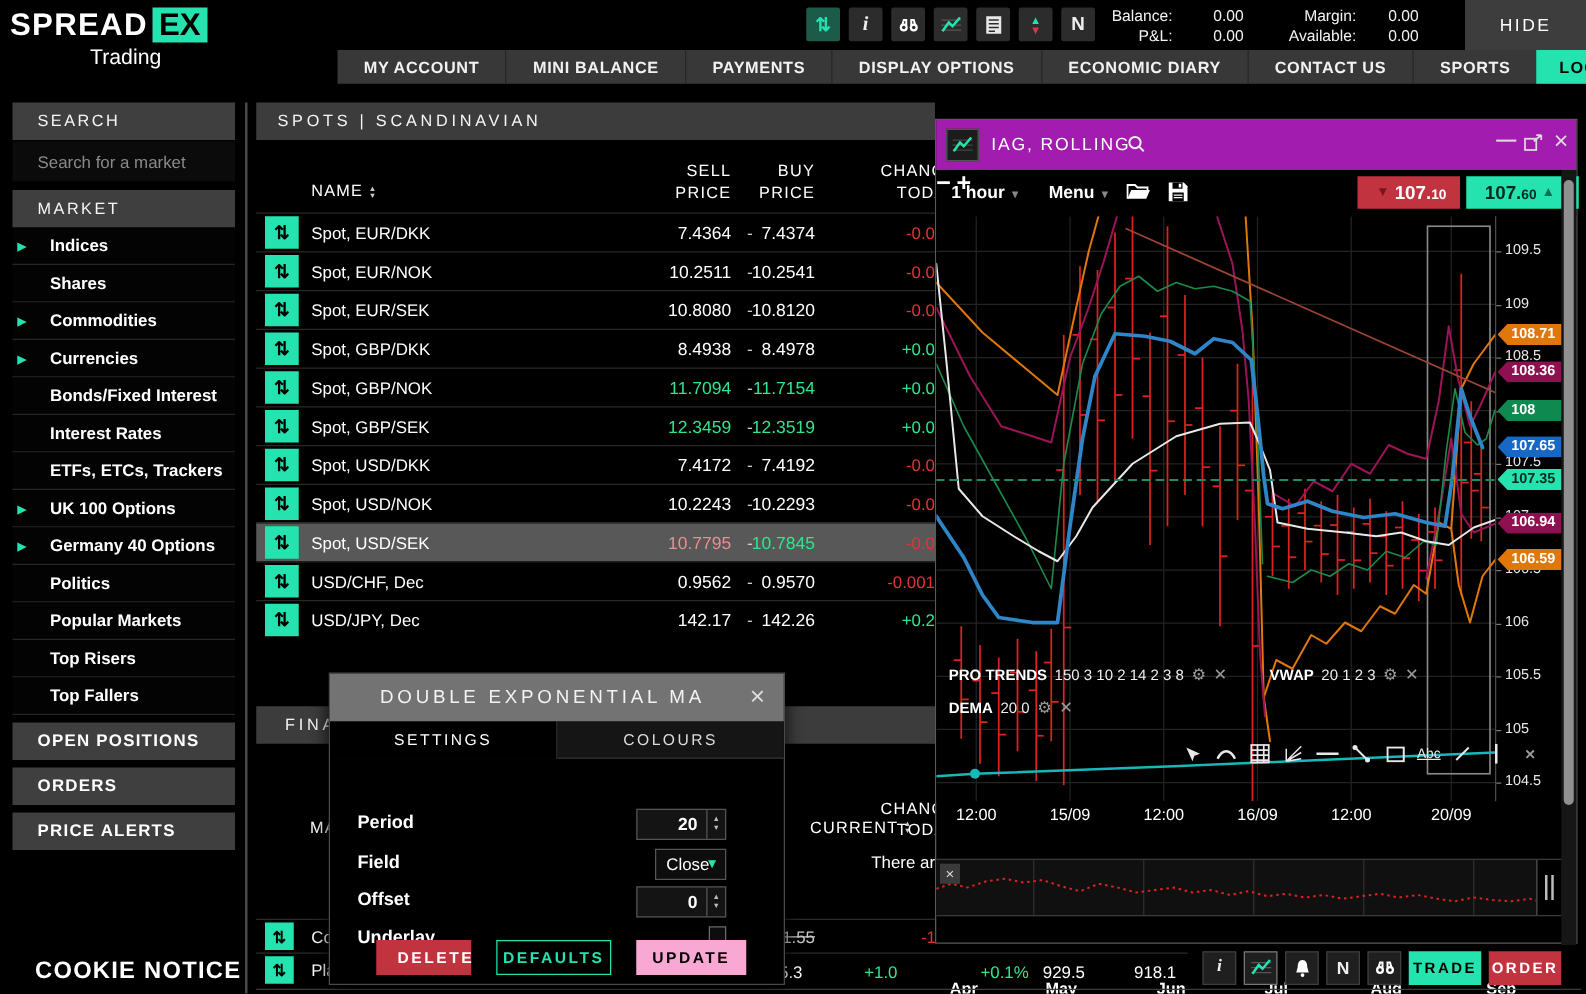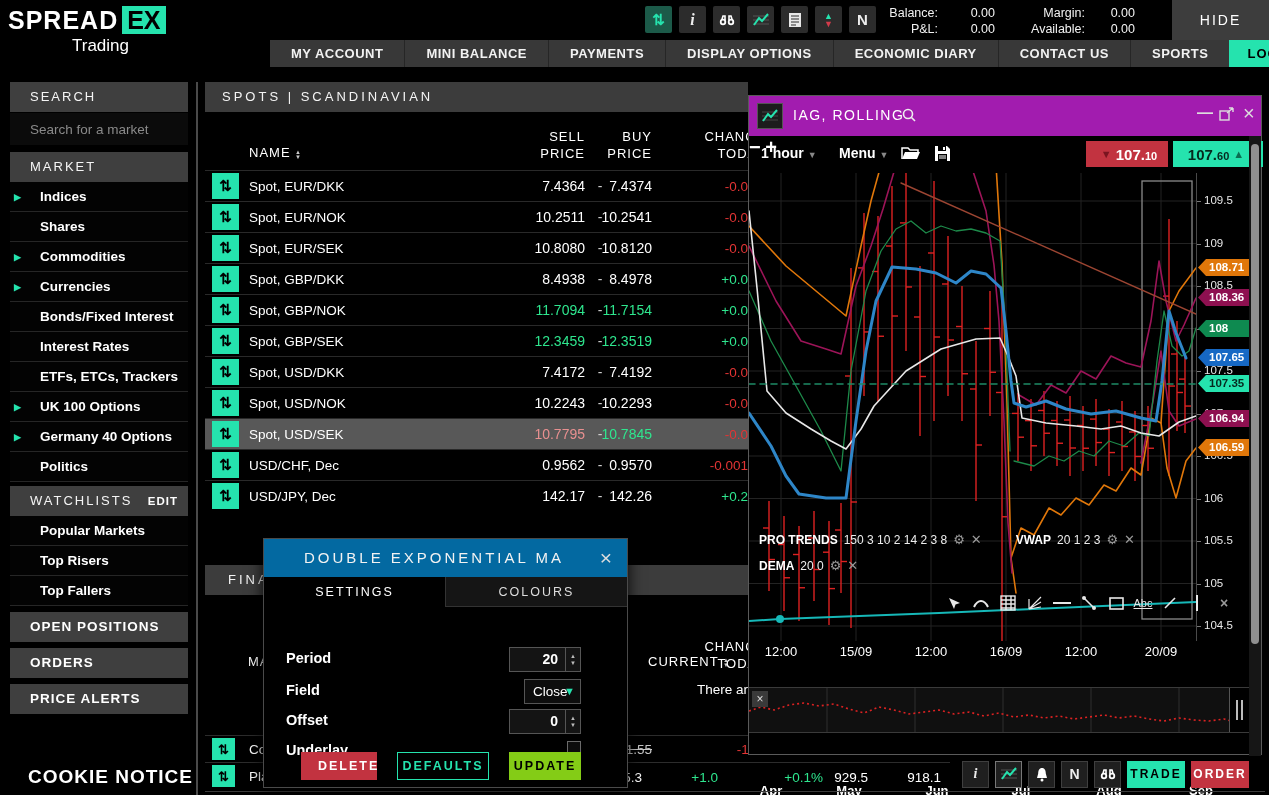--- a/index.html
+++ b/index.html
@@ -74,37 +74,37 @@
   .fin-row { position:relative; height:27px; border-top:1px solid #2c2c2c; background:#000; }
   #finance-rows { position:absolute; left:0; top:653px; width:745px; }
   .fin-row .mkt-icon { top:2px; width:23px; height:22px; font-size:13px; }
   .fin-name { position:absolute; left:44px; line-height:27px; font-size:13.5px; color:#fff; }
   .fin-val { position:absolute; top:0; line-height:27px; font-size:13.5px; text-align:right; width:80px; }
   .strike { text-decoration:line-through; }
   #bottom-hairline { position:absolute; left:205px; top:791px; width:1060px; height:1px; background:#3c3c3c; z-index:8; }
 
   
   #modal { position:absolute; left:263px; top:538px; width:365px; height:250px; background:#000; border:1px solid #4a4a4a; z-index:10; box-shadow:0 0 14px rgba(0,0,0,0.9); }
-  #modal-title { height:38px; background:#0369a1; line-height:38px; padding-left:40px; font-size:15px; letter-spacing:3px; color:#f2f2f2; position:relative; }
+  #modal-title { height:38px; background:#737373; line-height:38px; padding-left:40px; font-size:15px; letter-spacing:3px; color:#f2f2f2; position:relative; }
   #modal-close { position:absolute; right:12px; top:0; font-size:21px; color:#ddd; cursor:pointer; line-height:38px; }
   #modal-tabs { display:flex; height:30px; background:#101010; }
   .mtab { flex:1; text-align:center; line-height:30px; font-size:12.5px; letter-spacing:2px; color:#ddd; cursor:pointer; background:#151515; border-bottom:1px solid #333; }
   .mtab.active { background:#000; color:#fff; border-bottom:none; border-right:1px solid #333; }
   .fieldrow { position:absolute; left:0; width:100%; }
   .flabel { position:absolute; left:22px; top:3px; font-size:14.5px; font-weight:bold; color:#fff; }
   .stepper { position:absolute; left:245px; top:0; width:72px; height:25px; background:#141414; border:1px solid #555; display:flex; }
   .stepper .val { flex:1; text-align:right; padding-right:7px; line-height:23px; font-size:14px; font-weight:bold; color:#fff; }
   .spin { width:15px; border-left:1px solid #555; display:flex; flex-direction:column; align-items:center; justify-content:center; font-size:6px; line-height:7px; color:#bbb; cursor:pointer; }
   .select { position:absolute; left:260px; top:0; width:57px; height:25px; background:#0d0d0d; border:1px solid #555; line-height:23px; padding-left:8px; font-size:13.5px; color:#fff; cursor:pointer; }
   .select .chev { position:absolute; right:5px; color:#25e3ae; font-size:11px; }
   .checkbox { position:absolute; left:303px; top:2px; width:14px; height:14px; border:1px solid #6a6a6a; background:#0d0d0d; cursor:pointer; }
   .mbtn { position:absolute; height:28px; line-height:28px; text-align:center; font-size:12.5px; font-weight:bold; letter-spacing:2px; cursor:pointer; }
   #btn-delete { left:37px; width:76px; background:#c23340; color:#fff;padding-left:17px; }
   #btn-defaults { left:133px; width:92px; background:#000; border:1px solid #25e3ae; color:#25e3ae; line-height:26px; }
-  #btn-update { left:245px; width:72px; background:#84cc16; color:#000; }
+  #btn-update { left:245px; width:88px; background:#f9a8d4; color:#000; }
 
   
   #chart-window { position:absolute; left:748px; top:95px; width:514px; height:660px; background:#000; border:1px solid #5a5a5a; z-index:5; }
   #cw-titlebar { position:absolute; left:0; top:0; width:100%; height:40px; background:#a21caf;text-decoration:underline; }
   #cw-chart-ic { position:absolute; left:8px; top:7px; width:26px; height:26px; background:#1c1c1c; border:1px solid #555; display:flex; align-items:center; justify-content:center; }
   #cw-title { position:absolute; left:44px; top:11px; font-size:14px; letter-spacing:1.5px; color:#fff; }
   #cw-search { position:absolute; left:152px; top:11px; cursor:pointer; }
   #cw-min { position:absolute; left:448px; top:8px; width:14px; color:#ddd; font-weight:bold; cursor:pointer; }
   #cw-pop { position:absolute; left:470px; top:11px; cursor:pointer; }
   #cw-close { position:absolute; left:494px; top:6px; font-size:20px; color:#ddd; cursor:pointer; }
@@ -235,24 +235,20 @@
         <div class="side-item"><span>Shares</span></div>
         <div class="side-item"><span class="arr">▶</span><span>Commodities</span></div>
         <div class="side-item"><span class="arr">▶</span><span>Currencies</span></div>
         <div class="side-item"><span>Bonds/Fixed Interest</span></div>
         <div class="side-item"><span>Interest Rates</span></div>
         <div class="side-item"><span>ETFs, ETCs, Trackers</span></div>
         <div class="side-item"><span class="arr">▶</span><span>UK 100 Options</span></div>
         <div class="side-item"><span class="arr">▶</span><span>Germany 40 Options</span></div>
         <div class="side-item"><span>Politics</span></div>
       </div>
-    <div class="side-bar-title" id="watchlists-title">
-      <span>WATCHLISTS</span>
-      <span id="edit-button">EDIT</span>
-    </div>
     <div id="watchlist-items">
         <div class="side-item"><span>Popular Markets</span></div>
         <div class="side-item"><span>Top Risers</span></div>
         <div class="side-item"><span>Top Fallers</span></div>
       </div>
     <div id="panel-bars">
         <div class="panel-bar">OPEN POSITIONS</div>
         <div class="panel-bar">ORDERS</div>
         <div class="panel-bar">PRICE ALERTS</div>
       </div>

